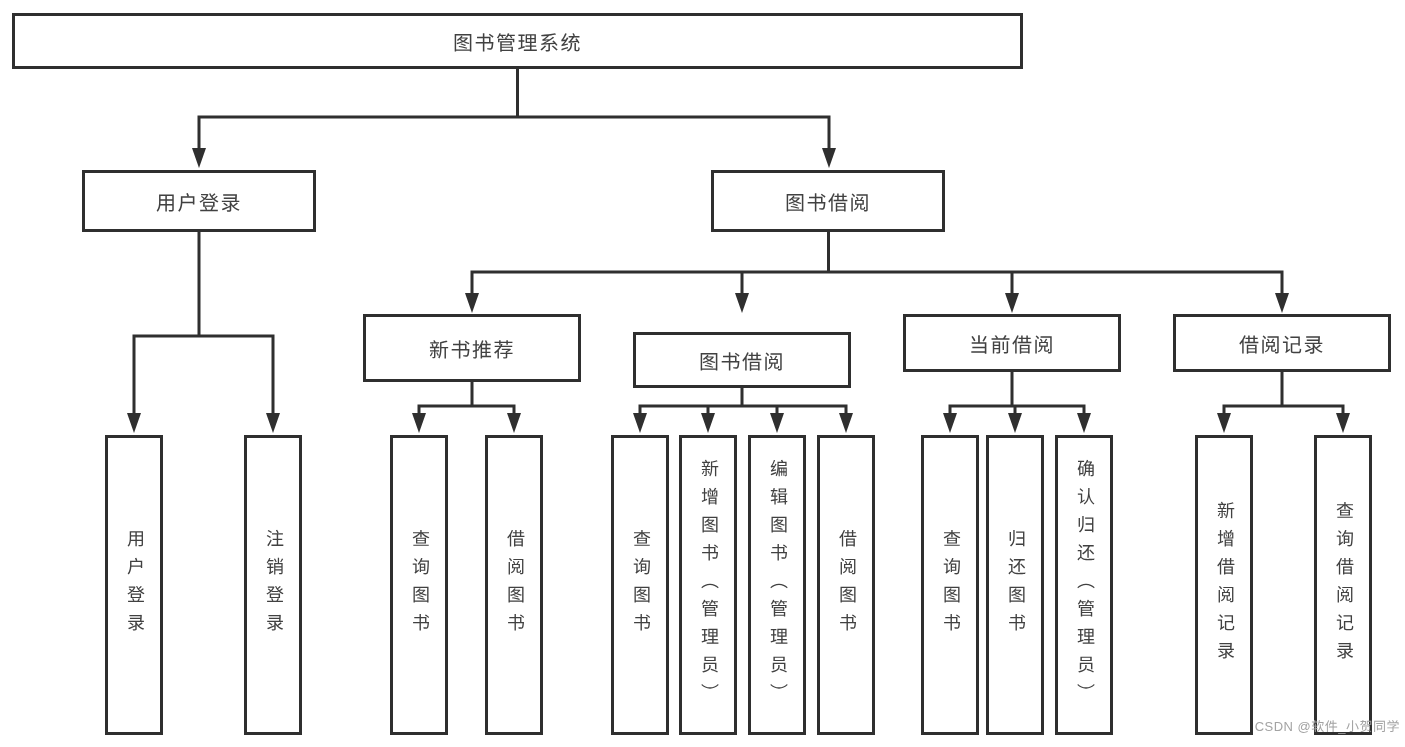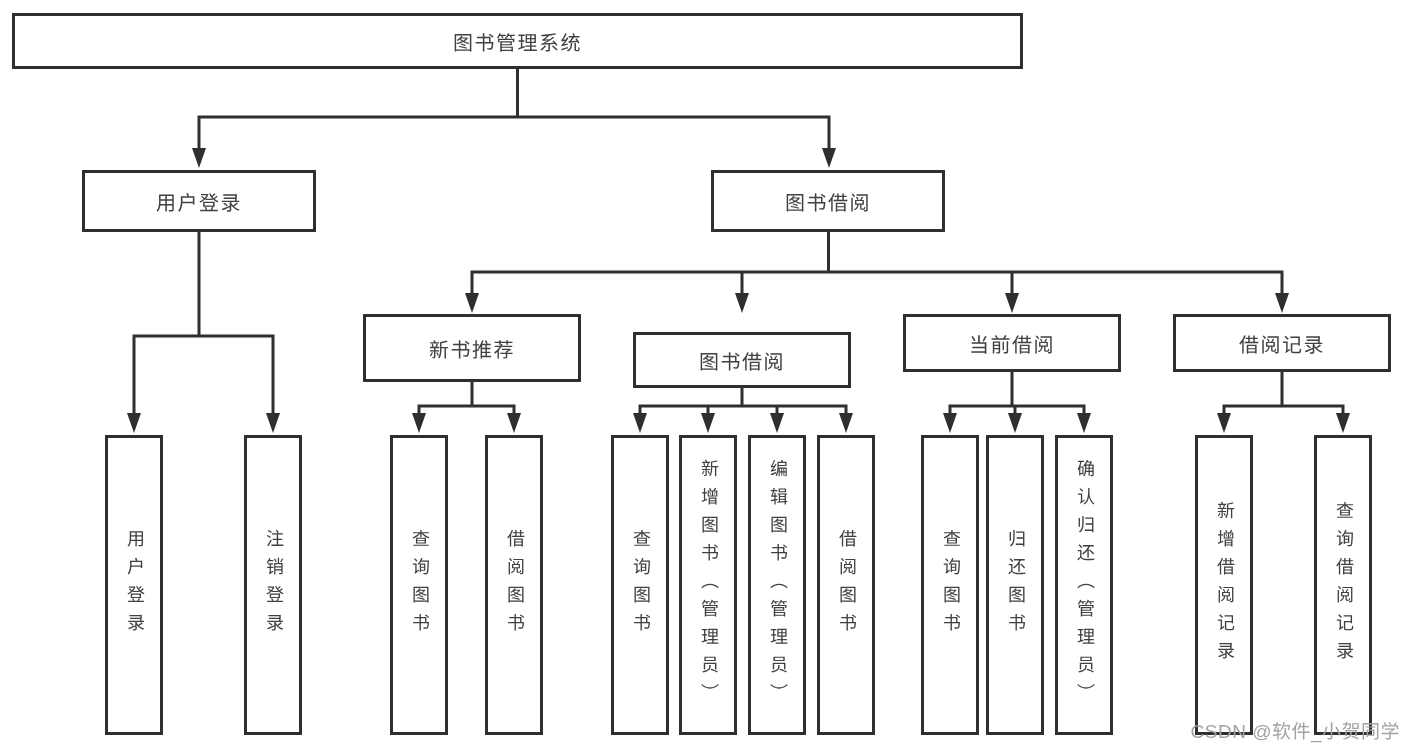--- a/index.html
+++ b/index.html
@@ -24,21 +24,21 @@
   .v{font-size:18px;}
   .v span{
     writing-mode:vertical-rl;
     text-orientation:mixed;
     letter-spacing:10px;
     line-height:1;
   }
   .watermark{
     position:absolute;
     right:5px;top:716px;
-    font-size:19px;
+    font-size:13px;
     color:#a3a3a3;
     letter-spacing:0.5px;
     z-index:3;
     white-space:nowrap;
   }
 </style>
 </head>
 <body>
 
 <div id="canvas">

